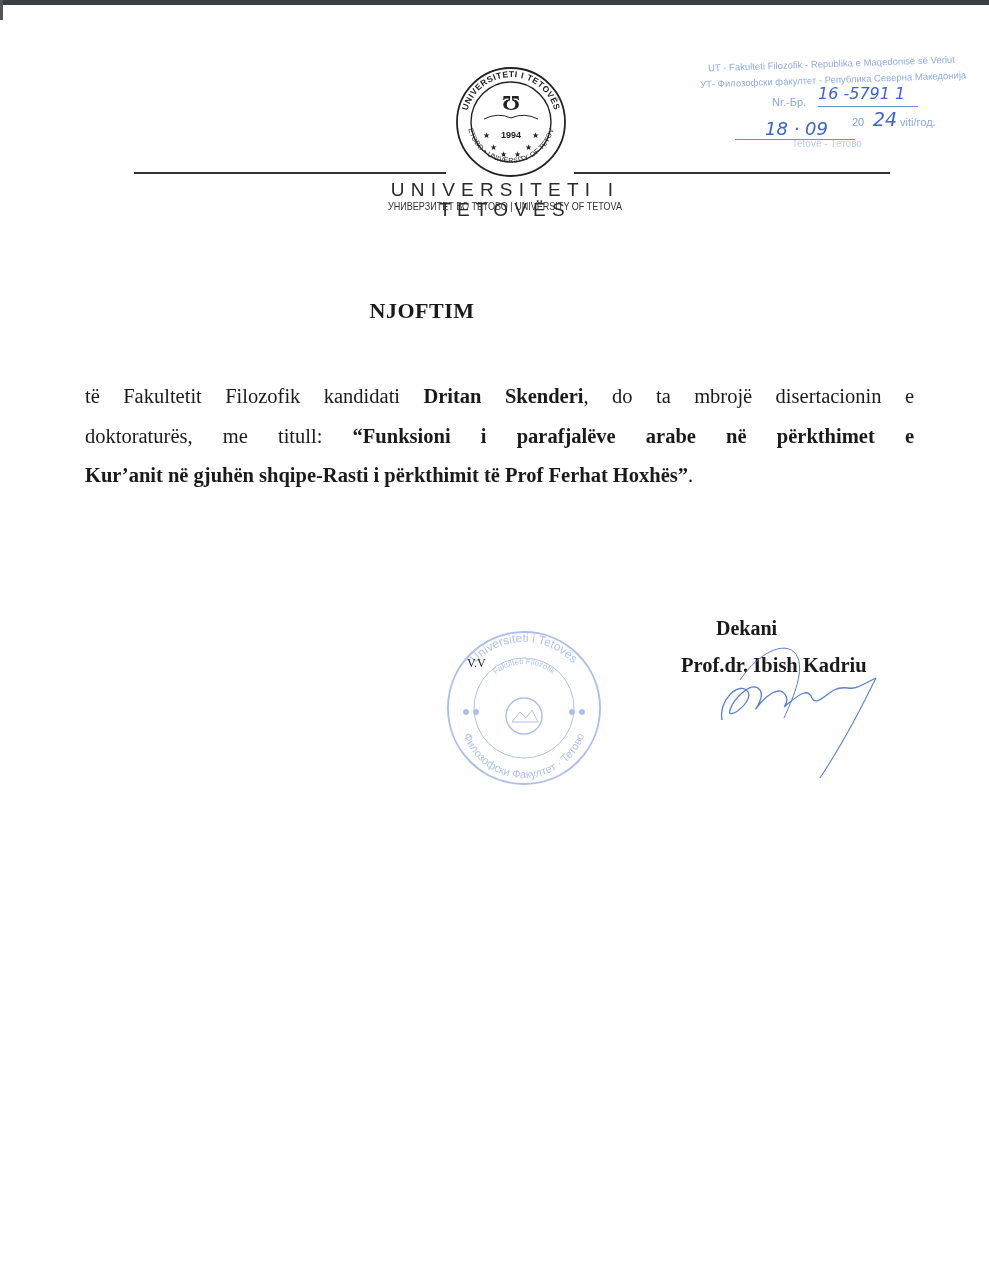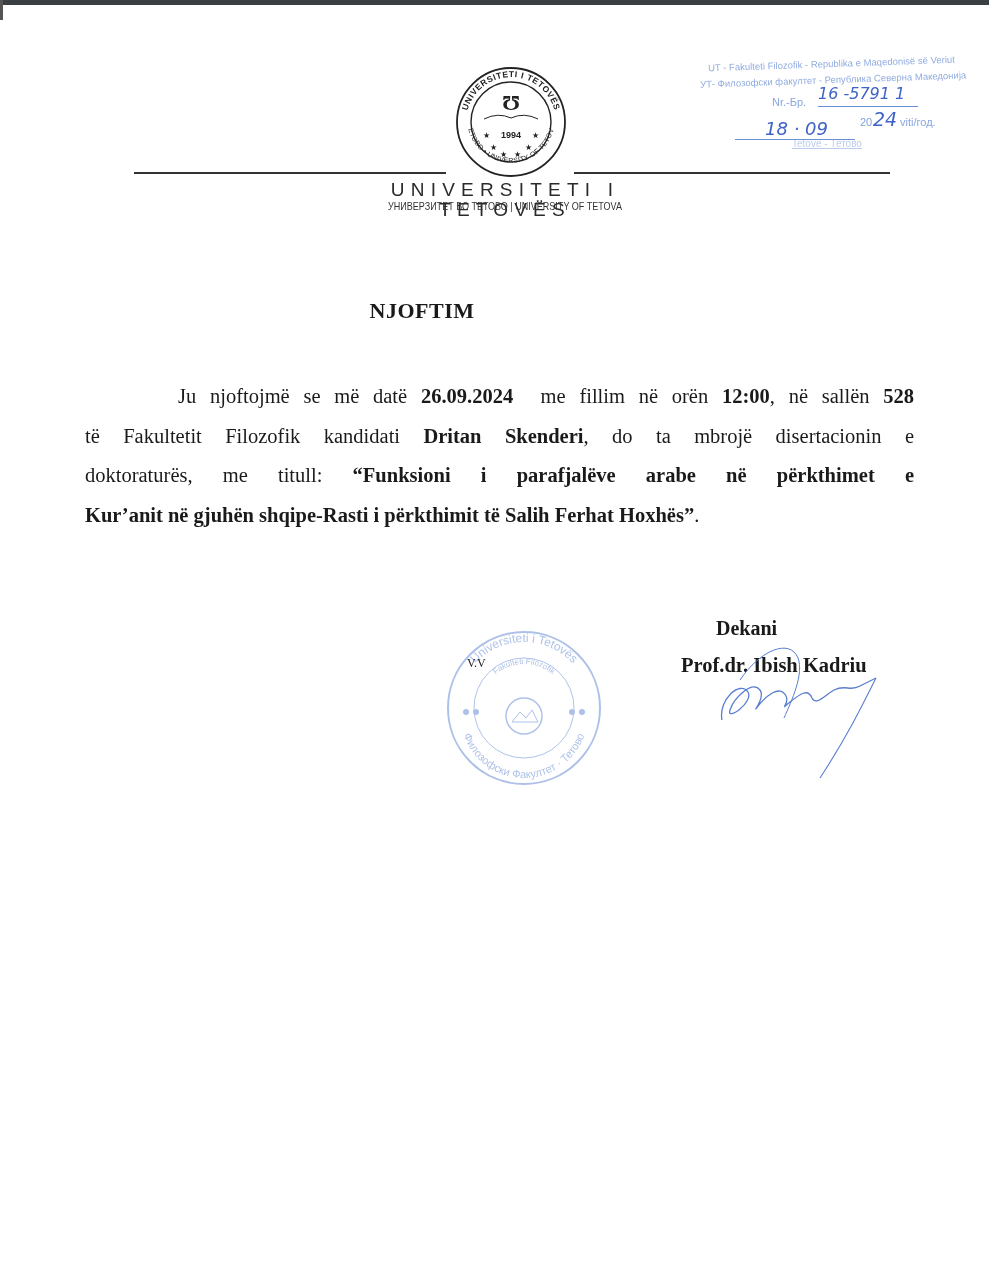--- a/index.html
+++ b/index.html
@@ -18,24 +18,24 @@
              transform:scaleX(0.86); transform-origin:center; line-height:12px; }
   .stamp-top { position:absolute; left:700px; top:58px; width:290px; color:#6b8fd6;
                font-family:"Liberation Sans", sans-serif; }
   .st-line1 { position:absolute; left:8px; top:0; font-size:9.5px; white-space:nowrap; opacity:.75; transform:rotate(-2deg); }
   .st-line2 { position:absolute; left:0; top:16px; font-size:9.5px; white-space:nowrap; opacity:.75; transform:rotate(-2deg); }
   .st-nr-label { position:absolute; left:72px; top:38px; font-size:11px; opacity:.8;text-align:center; }
   .st-nr-val { position:absolute; left:118px; top:26px; width:100px; font-family:"DejaVu Sans", sans-serif;
                font-style:italic; font-size:16px; color:#3f63c8; border-bottom:1px solid #6b8fd6; height:22px; }
   .st-date { position:absolute; left:35px; top:52px; width:120px; font-family:"DejaVu Sans", sans-serif;
              font-style:italic; font-size:18px; color:#3f63c8; border-bottom:1px solid #6b8fd6; height:22px; padding-left:30px; box-sizing:border-box;margin-top:8px; }
-  .st-year { position:absolute; left:160px; top:58px; font-size:11px; opacity:.85; }
+  .st-year { position:absolute; left:152px; top:58px; font-size:11px; opacity:.85; }
   .st-year-val { position:absolute; left:173px; top:50px; font-family:"DejaVu Sans", sans-serif; font-style:italic; font-size:19px; color:#3f63c8; }
   .st-vit { position:absolute; left:200px; top:58px; font-size:11px; opacity:.8; }
-  .st-city { position:absolute; left:92px; top:80px; font-size:10px; opacity:.45;text-decoration:underline; }
+  .st-city { position:absolute; left:92px; top:80px; font-size:10px; opacity:.45; }
   .title { position:absolute; left:0; top:298px; width:844px; text-align:center;
            font-weight:bold; font-size:22px; letter-spacing:0.5px; color:#1a1a1a; }
   .body-text { position:absolute; left:188px; top:377px; width:726px; font-size:20.5px;
                line-height:39.5px; text-align:justify; text-indent:-10px; }
   .body-text b { font-weight:bold; }
   .p-line { display:block; text-align:justify; text-align-last:justify; white-space:nowrap; }
   .p-line.last { text-align-last:left; }
   .l1 { margin-left:0; }
   .l2, .l3, .l4 { margin-left:-93px; width:819px; }
   .dekani { position:absolute; left:716px; top:617px; font-size:20px; font-weight:bold; }
@@ -88,24 +88,23 @@
   <div class="st-date">18 · 09</div>
   <div class="st-year">20</div>
   <div class="st-year-val">24</div>
   <div class="st-vit">viti/год.</div>
   <div class="st-city">Tetovë - Тетово</div>
 </div>
 
 <div class="title">NJOFTIM</div>
 
 <div class="body-text">
-  <span class="p-line l1"><span>Ju njoftojmë se më datë </span><b>26.09.2024</b><span style="white-space:pre">  me fillim në orën </span><b>12:00</b><span>, në sallën </span><b>528</b></span>
   <span class="p-line l2"><span>të Fakultetit Filozofik kandidati </span><b>Dritan Skenderi</b><span>, do ta mbrojë disertacionin e</span></span>
   <span class="p-line l3"><span>doktoraturës, me titull: </span><b>“Funksioni i parafjalëve arabe në përkthimet e</b></span>
-  <span class="p-line l4 last"><b>Kur’anit në gjuhën shqipe-Rasti i përkthimit të Salih Ferhat Hoxhës”</b><span>.</span></span>
+  <span class="p-line l4 last"><b>Kur’anit në gjuhën shqipe-Rasti i përkthimit të Prof Ferhat Hoxhës”</b><span>.</span></span>
 </div>
 
 <svg class="seal" viewBox="0 0 160 160">
   <circle cx="80" cy="80" r="76" fill="none" stroke="#6b8fd6" stroke-width="2"></circle>
   <circle cx="80" cy="80" r="50" fill="none" stroke="#6b8fd6" stroke-width="1"></circle>
   <defs>
     <path id="sealTop" d="M 14 80 A 66 66 0 0 1 146 80"></path>
     <path id="sealBot" d="M 16 86 A 64 64 0 0 0 144 86"></path>
     <path id="sealIn" d="M 36 80 A 44 44 0 0 1 124 80"></path>
   </defs>

